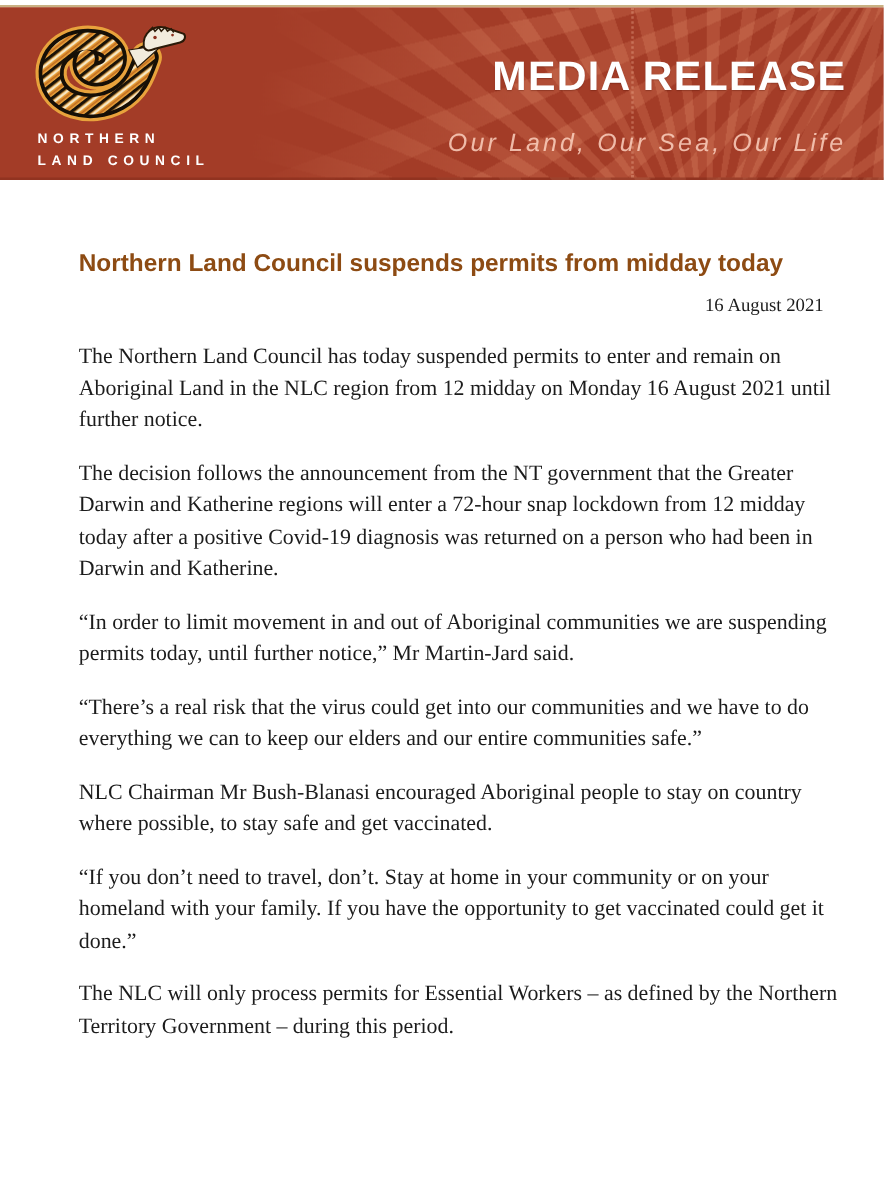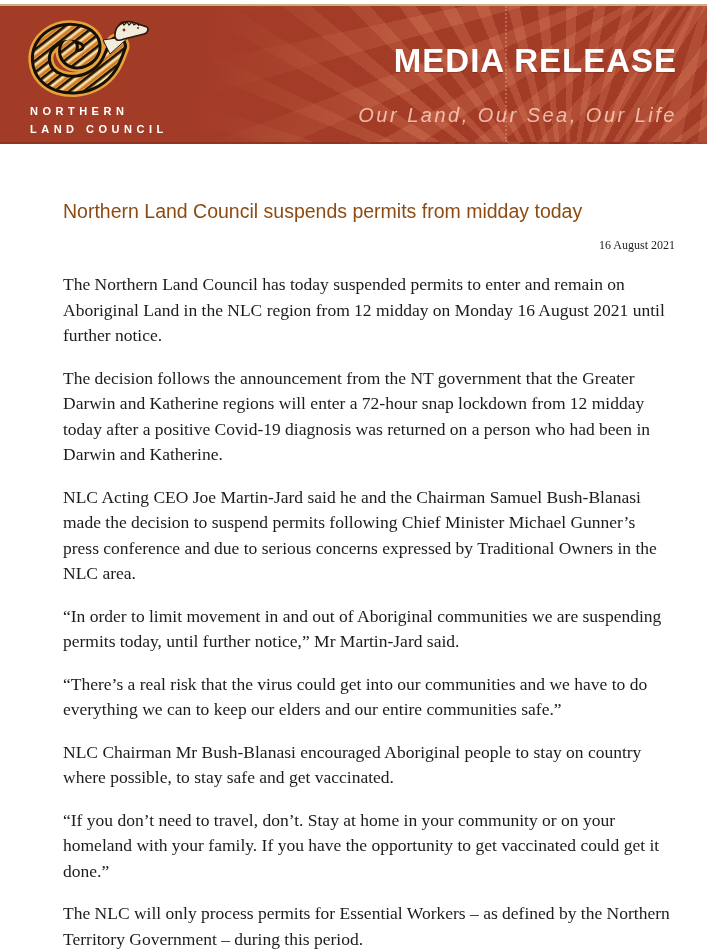--- a/index.html
+++ b/index.html
@@ -78,28 +78,28 @@
   }
 
   
   .doc {
     padding: 0 32px 0 63px;
   }
   .doc-title {
     margin: 55px 0 0 0;
     color: #8d4b13;
     font-family: "Liberation Sans", sans-serif;
-    font-weight: normal;
+    font-weight: bold;
     font-size: 19.5px;
     line-height: 24px;
   }
   .doc-date {
-    margin: 10px 0 0 0;
+    margin: 10px 16px 0 0;
     text-align: right;
-    font-size: 12px;
+    font-size: 15px;
     line-height: 24px;
     color: #1c1c1c;
   }
   .doc-body {
     margin-top: 15px;
     font-size: 17.5px;
     line-height: 25.5px;
     color: #1c1c1c;
   }
   .doc-body p { margin: 0 0 17px 0; }
@@ -149,21 +149,20 @@
     <div class="media-release">MEDIA RELEASE</div>
     <div class="tagline">Our Land, Our Sea, Our Life</div>
   </div>
 
   <div class="doc">
     <h1 class="doc-title">Northern Land Council suspends permits from midday today</h1>
     <div class="doc-date">16 August 2021</div>
     <div class="doc-body">
       <p>The Northern Land Council has today suspended permits to enter and remain on Aboriginal Land in the NLC region from 12 midday on Monday 16 August 2021 until further notice.</p>
       <p>The decision follows the announcement from the NT government that the Greater Darwin and Katherine regions will enter a 72-hour snap lockdown from 12 midday today after a positive Covid-19 diagnosis was returned on a person who had been in Darwin and Katherine.</p>
-      <p>NLC Acting CEO Joe Martin-Jard said he and the Chairman Samuel Bush-Blanasi made the decision to suspend permits following Chief Minister Michael Gunner’s press conference and due to serious concerns expressed by Traditional Owners in the NLC area.</p>
       <p>“In order to limit movement in and out of Aboriginal communities we are suspending permits today, until further notice,” Mr Martin-Jard said.</p>
       <p>“There’s a real risk that the virus could get into our communities and we have to do everything we can to keep our elders and our entire communities safe.”</p>
       <p>NLC Chairman Mr Bush-Blanasi encouraged Aboriginal people to stay on country where possible, to stay safe and get vaccinated.</p>
       <p>“If you don’t need to travel, don’t. Stay at home in your community or on your homeland with your family. If you have the opportunity to get vaccinated could get it done.”</p>
       <p>The NLC will only process permits for Essential Workers – as defined by the Northern Territory Government – during this period.</p>
     </div>
   </div>
 
 </div>
 

